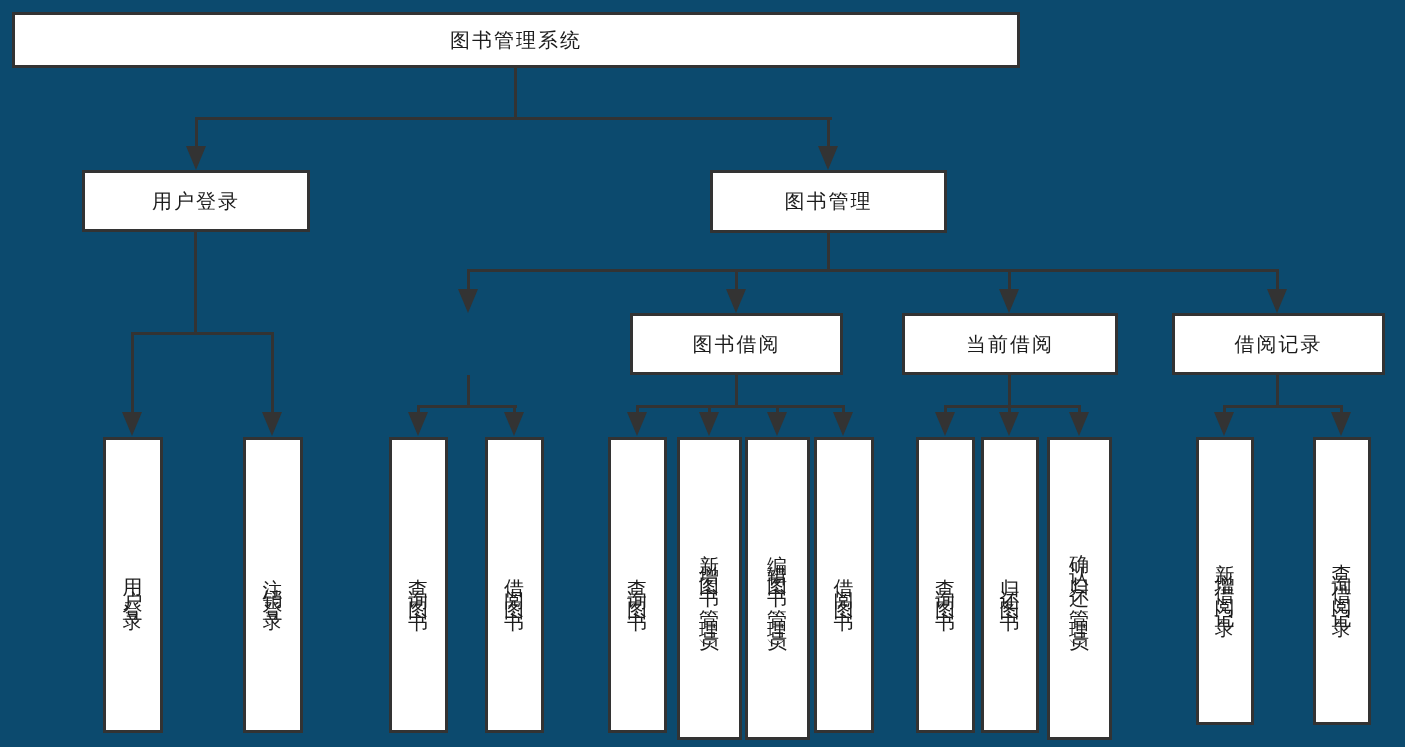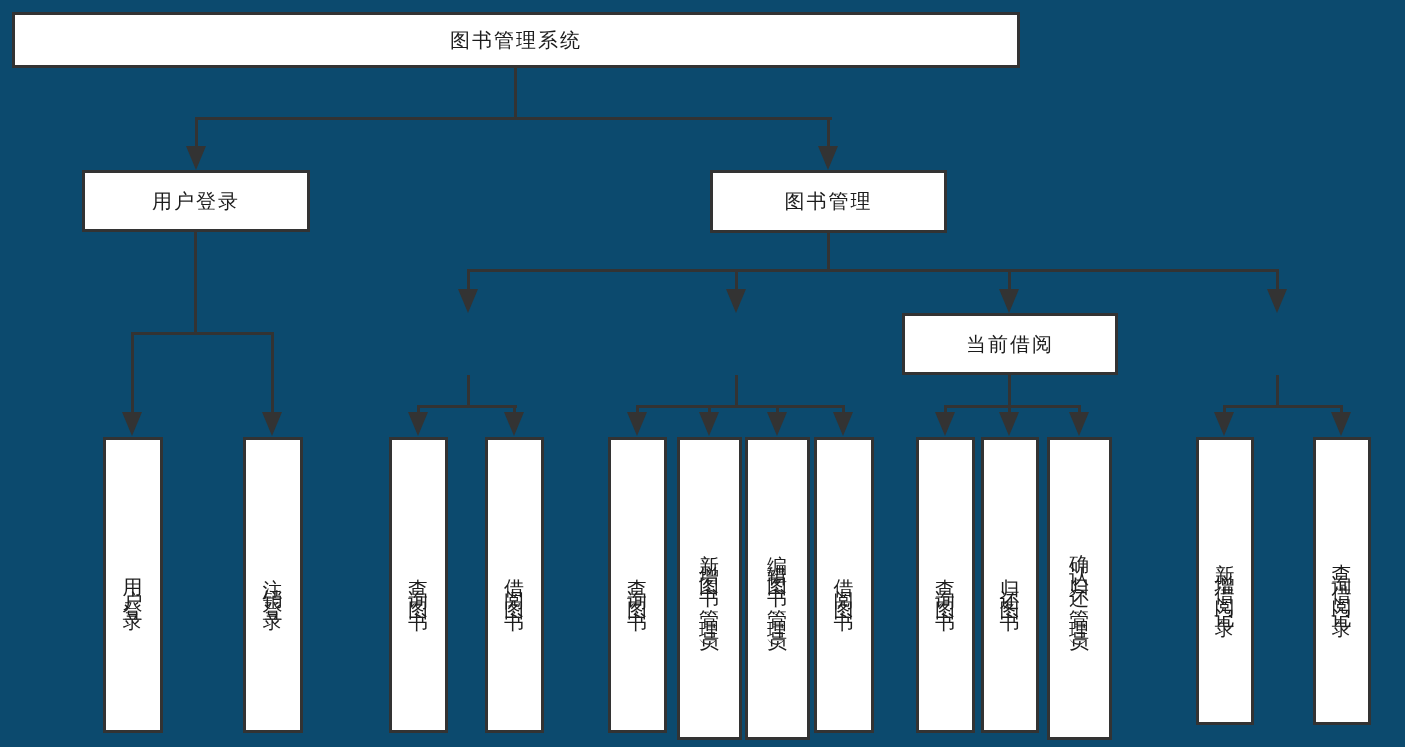--- a/index.html
+++ b/index.html
@@ -133,25 +133,31 @@
 
   <div class="box" style="left:82px;top:170px;width:228px;height:62px;">
     <span>用户登录</span>
   </div>
 
   <div class="box" style="left:710px;top:170px;width:237px;height:63px;">
     <span>图书管理</span>
   </div>
 
 
+  <div class="box" style="left:630px;top:313px;width:213px;height:62px;">
+    <span>图书借阅</span>
+  </div>
 
   <div class="box" style="left:902px;top:313px;width:216px;height:62px;">
     <span>当前借阅</span>
   </div>
 
+  <div class="box" style="left:1172px;top:313px;width:213px;height:62px;">
+    <span>借阅记录</span>
+  </div>
 
   <div class="leaf" style="left:103px;top:437px;width:60px;height:296px;">
     <span class="vtext">用户登录</span>
   </div>
   <div class="leaf" style="left:243px;top:437px;width:60px;height:296px;">
     <span class="vtext">注销登录</span>
   </div>
 
   <div class="leaf" style="left:389px;top:437px;width:59px;height:296px;">
     <span class="vtext">查询图书</span>

